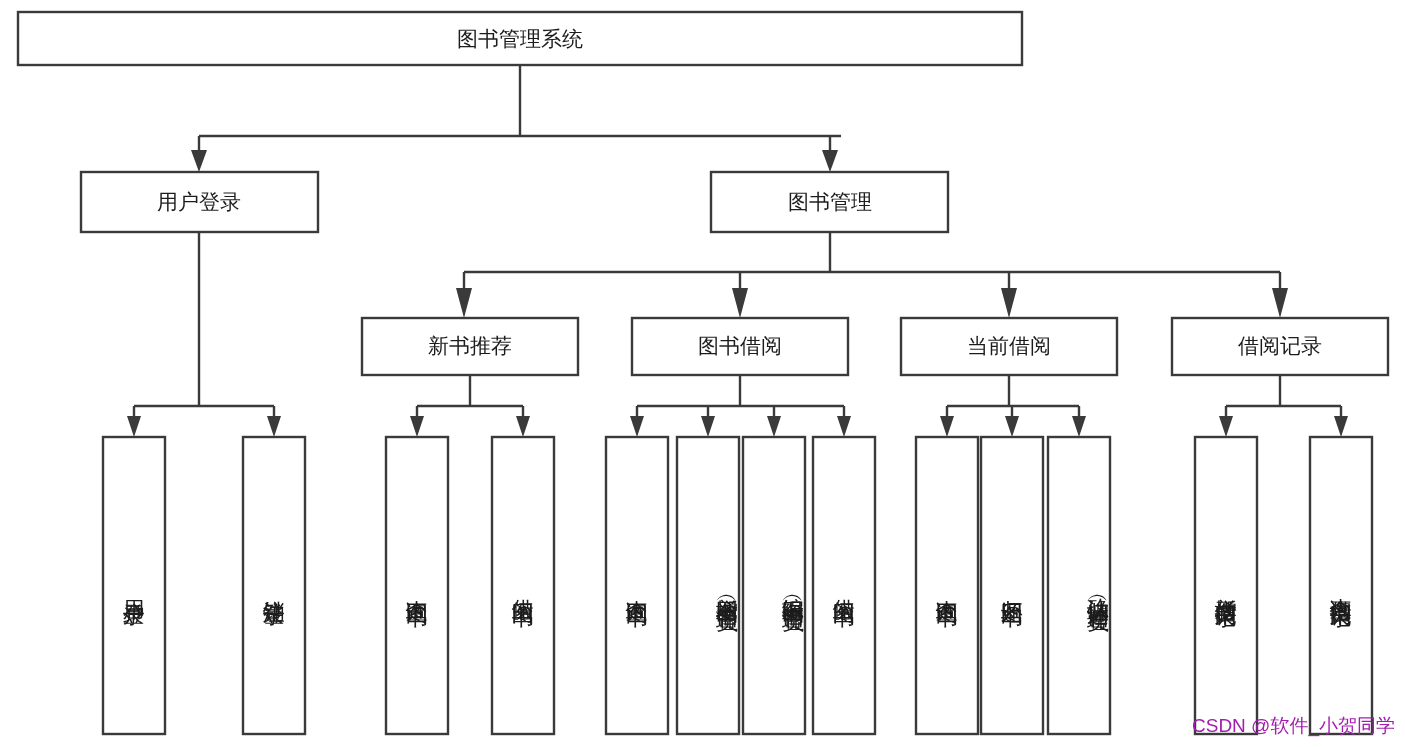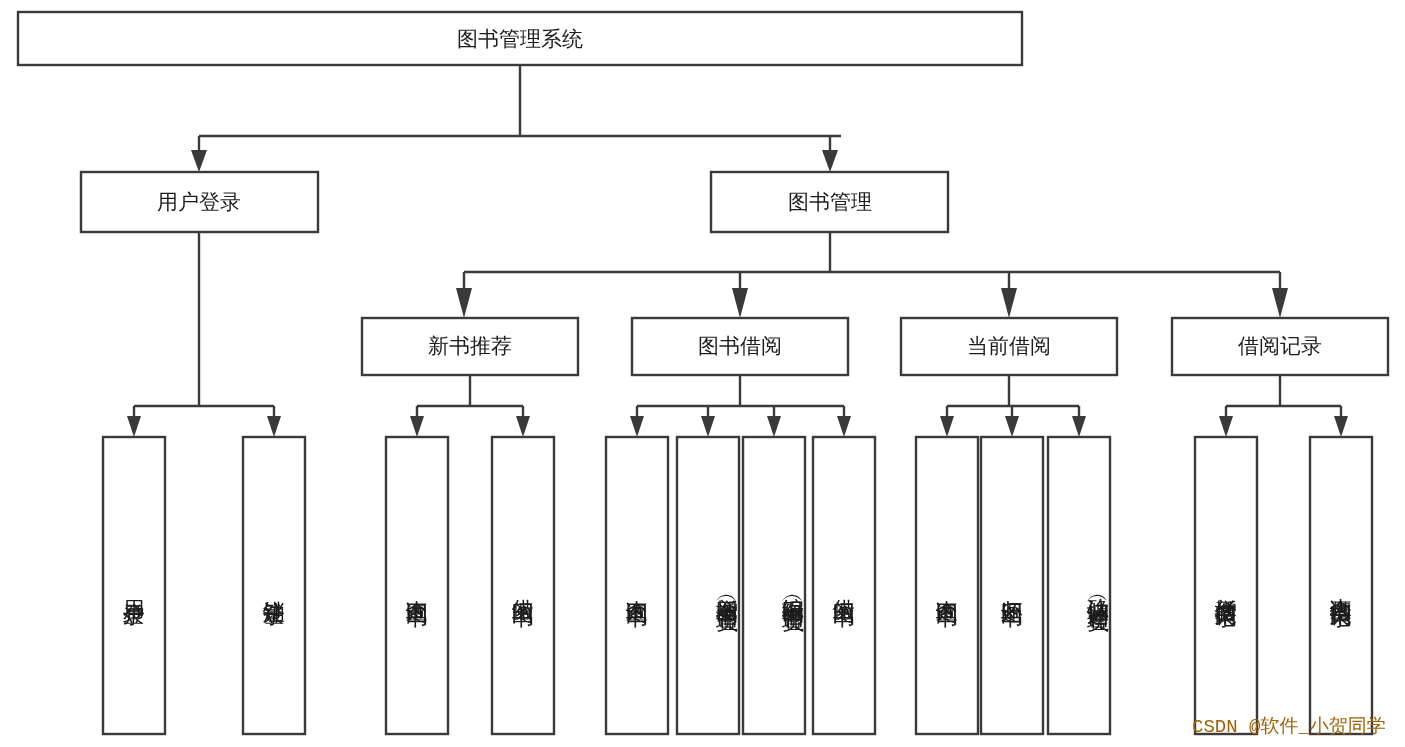--- a/index.html
+++ b/index.html
@@ -61,23 +61,23 @@
     align-items: flex-start;
     justify-content: center;
     white-space: nowrap;
     pointer-events: none;
   }
   .leaf-label.centered {
     align-items: center;
   }
   .watermark {
     position: absolute;
-    font-family: Liberation Mono, monospace;
+    font-family: Liberation Sans, sans-serif;
     font-size: 19px;
-    color: #a16207;
+    color: #a21caf;
     white-space: nowrap;
     left: 1192px;
     top: 713px;
   }
 </style>
 </head>
 <body>
 
 <div id="diagram-root">
 

